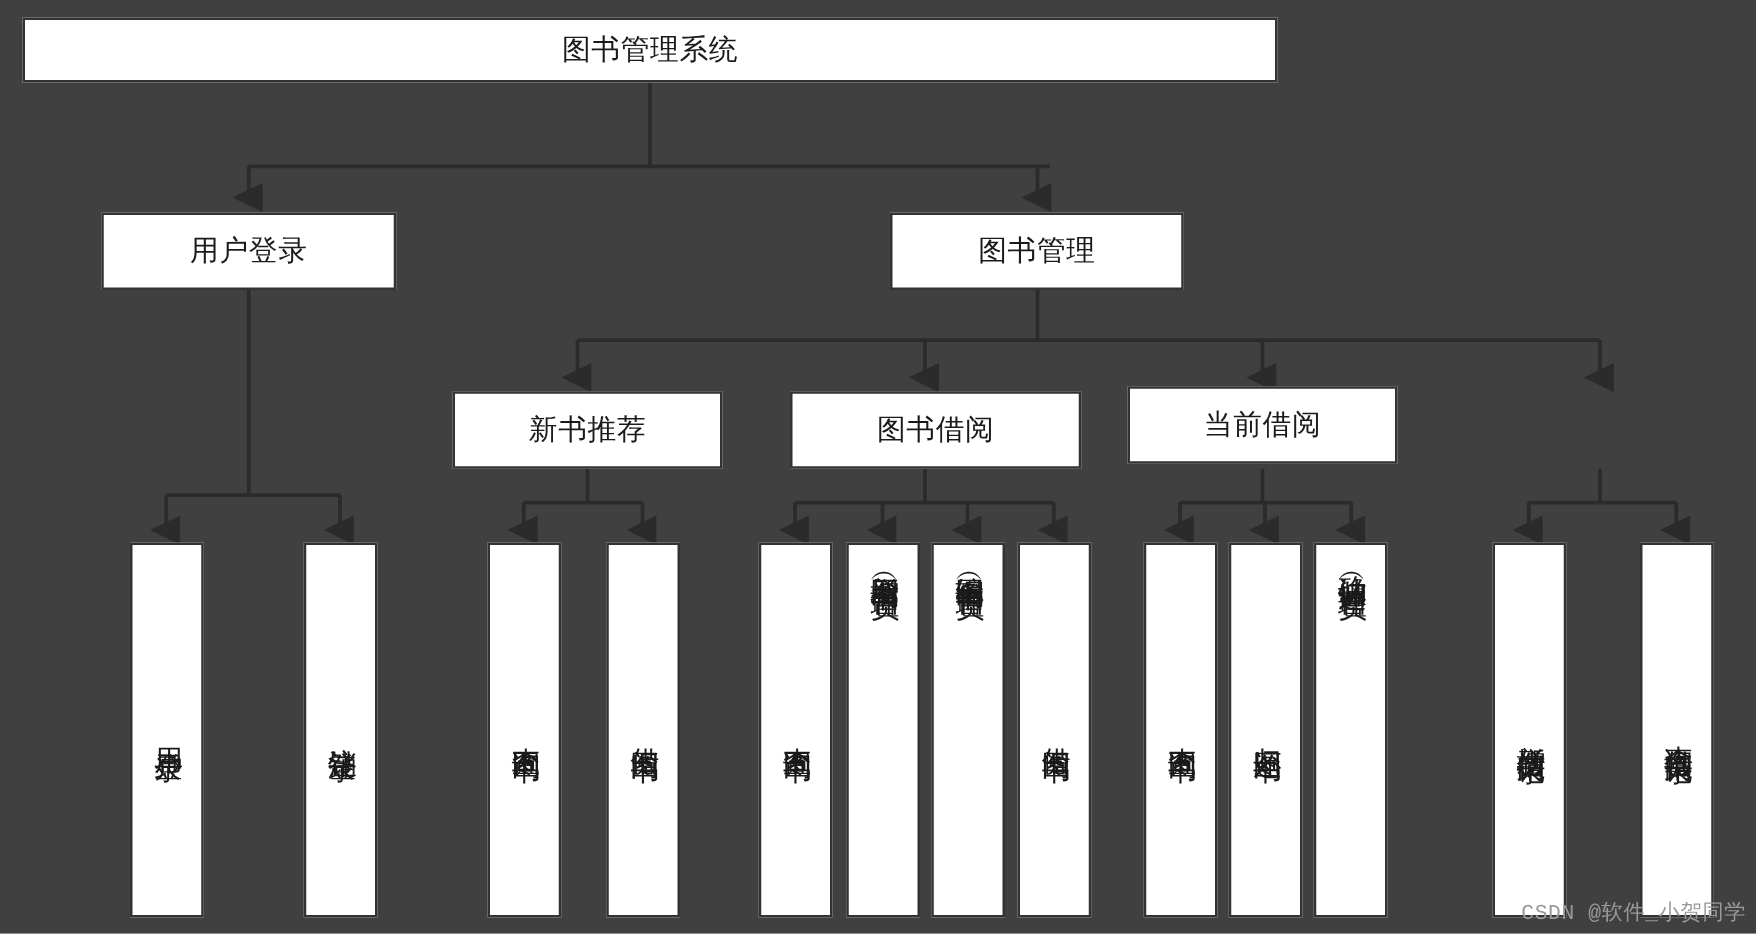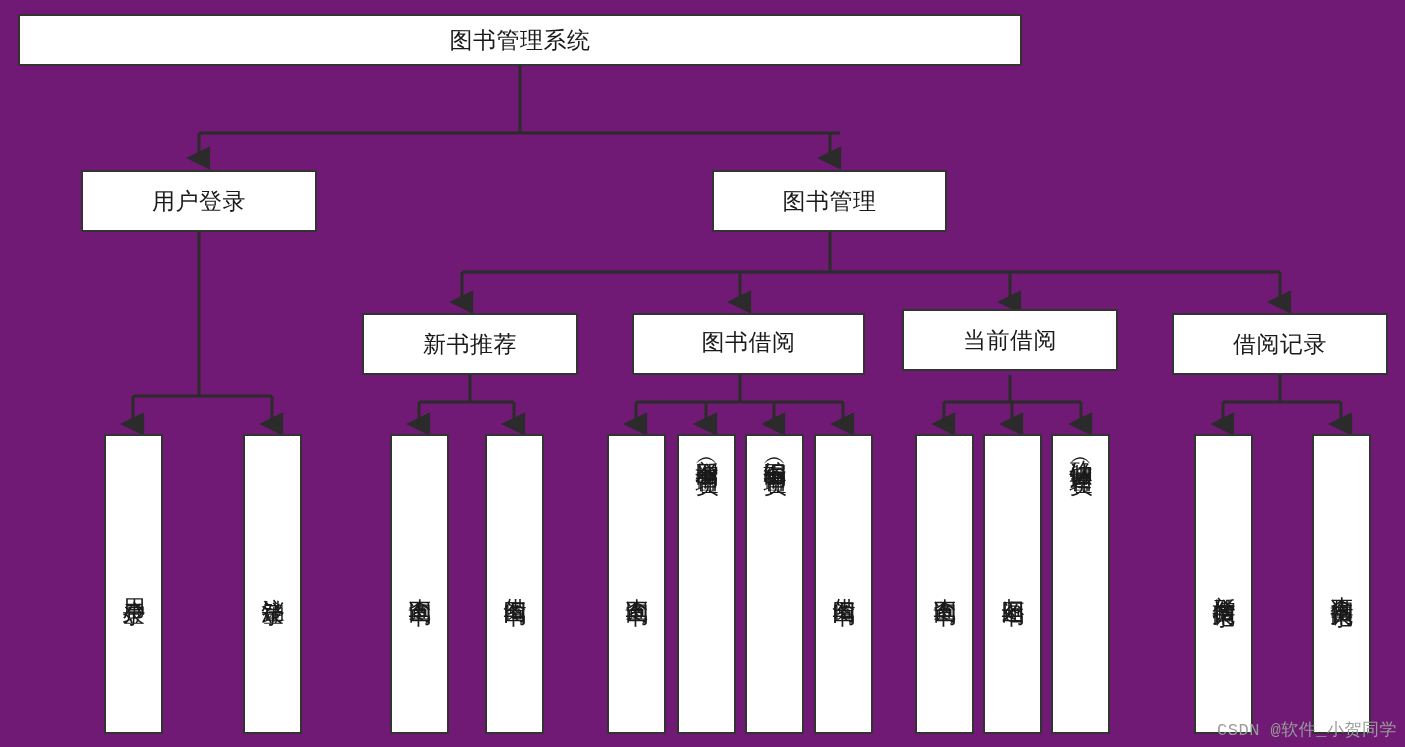--- a/index.html
+++ b/index.html
@@ -7,21 +7,21 @@
     padding: 0;
     background: #ffffff;
   }
   body {
     font-family: "DejaVu Sans", "Liberation Sans", sans-serif;
   }
   #diagram-root {
     position: relative;
     width: 1405px;
     height: 747px;
-    background: #701a75;
+    background: #404040;
     overflow: hidden;
   }
   #edges-layer {
     position: absolute;
     left: 0;
     top: 0;
     width: 1405px;
     height: 747px;
     pointer-events: none;
   }
@@ -127,28 +127,25 @@
   <div class="node node-h" style="left:81px; top:170px; width:236px; height:62px;">
     <span>用户登录</span>
   </div>
   <div class="node node-h" style="left:362px; top:313px; width:216px; height:62px;">
     <span>新书推荐</span>
   </div>
 
   <div class="node node-h" style="left:712px; top:170px; width:235px; height:62px;">
     <span>图书管理</span>
   </div>
-  <div class="node node-h" style="left:632px; top:313px; width:233px; height:62px;font-family:Liberation Mono, monospace;">
+  <div class="node node-h" style="left:632px; top:313px; width:233px; height:62px;">
     <span>图书借阅</span>
   </div>
   <div class="node node-h" style="left:902px; top:309px; width:216px; height:62px;">
     <span>当前借阅</span>
-  </div>
-  <div class="node node-h" style="left:1172px; top:313px; width:216px; height:62px;">
-    <span>借阅记录</span>
   </div>
 
   <div class="node node-v v-center" style="left:104px; top:434px; width:59px; height:300px;">
     <span>用户登录</span>
   </div>
   <div class="node node-v v-center" style="left:243px; top:434px; width:59px; height:300px;">
     <span>注销登录</span>
   </div>
 
   <div class="node node-v v-center" style="left:390px; top:434px; width:59px; height:300px;">

